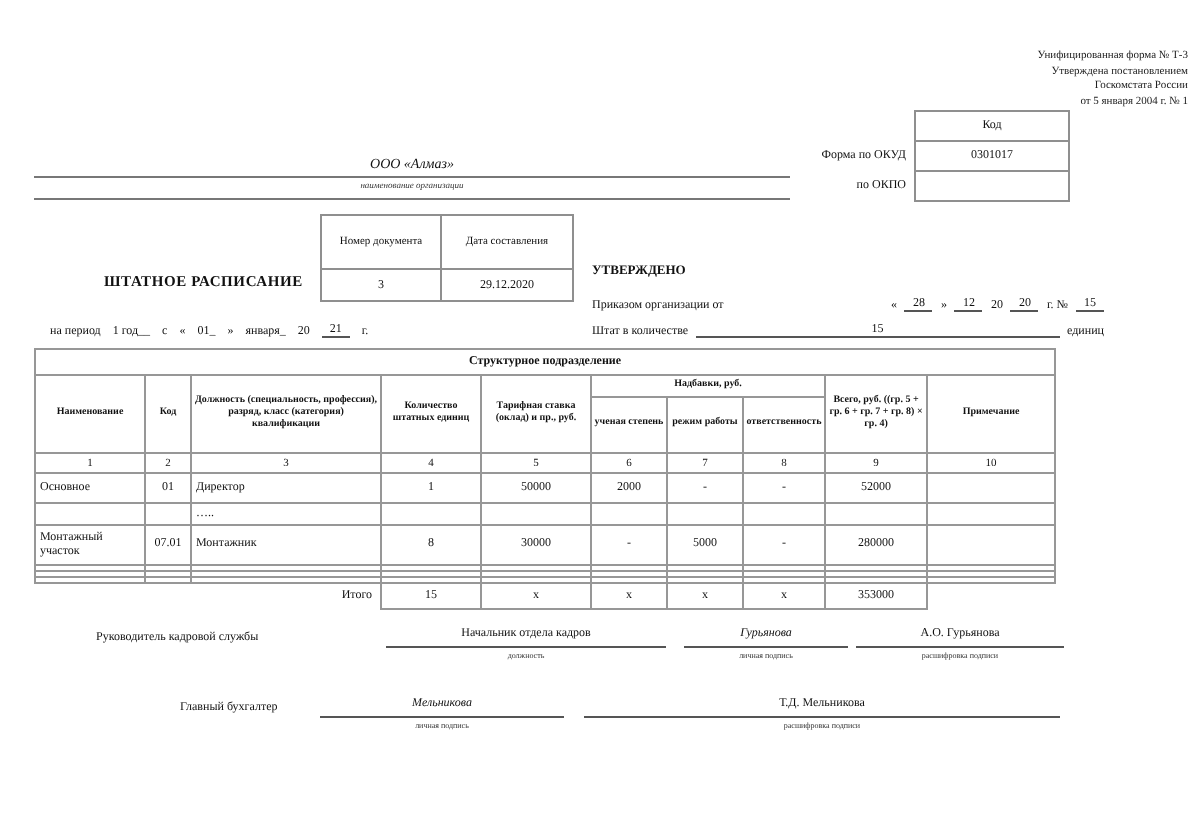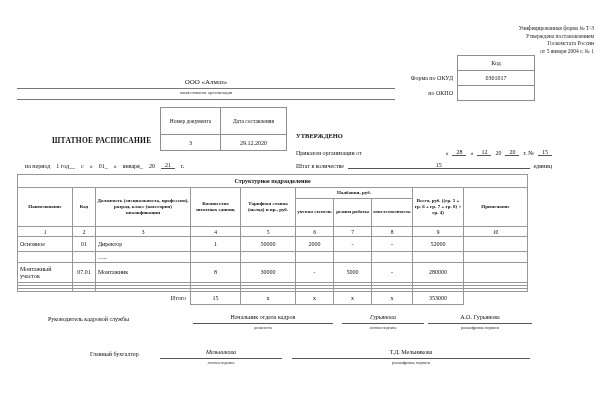--- a/index.html
+++ b/index.html
@@ -9,21 +9,21 @@
   
   .form-note{position:absolute;top:25px;right:6px;text-align:right;font-size:5.5px;line-height:7.5px;color:#222;}
 
   
   .code-tbl{position:absolute;left:360px;top:55px;border-collapse:collapse;}
   .code-tbl td{font-size:6px;height:12px;vertical-align:middle;}
   .code-lbl{width:92px;text-align:right;padding-right:4px;border:none;}
   .code-val{width:74px;text-align:center;border:1px solid #8f8f8f;}
 
   
-  .org{position:absolute;left:17px;top:78px;width:378px;}
+  .org{position:absolute;left:17px;top:78px;width:378px;font-style:italic;}
   .org-value{text-align:center;font-size:7px;border-bottom:1px solid #777;padding-bottom:2px;}
   .org-caption{text-align:center;font-size:4.5px;color:#333;border-bottom:1px solid #777;padding:1px 0 4px 0;}
 
   
   .doc-title{position:absolute;left:52px;top:136px;font-size:7.5px;font-weight:bold;letter-spacing:.3px;}
   .numdate{position:absolute;left:160px;top:107px;border-collapse:collapse;table-layout:fixed;}
   .numdate td{border:1px solid #8f8f8f;text-align:center;vertical-align:middle;}
   .numdate .hd{font-size:5.5px;height:24px;line-height:1.25;}
   .numdate .vl{font-size:6px;height:13px;}
   .c-num{width:57px;} .c-date{width:63px;}

